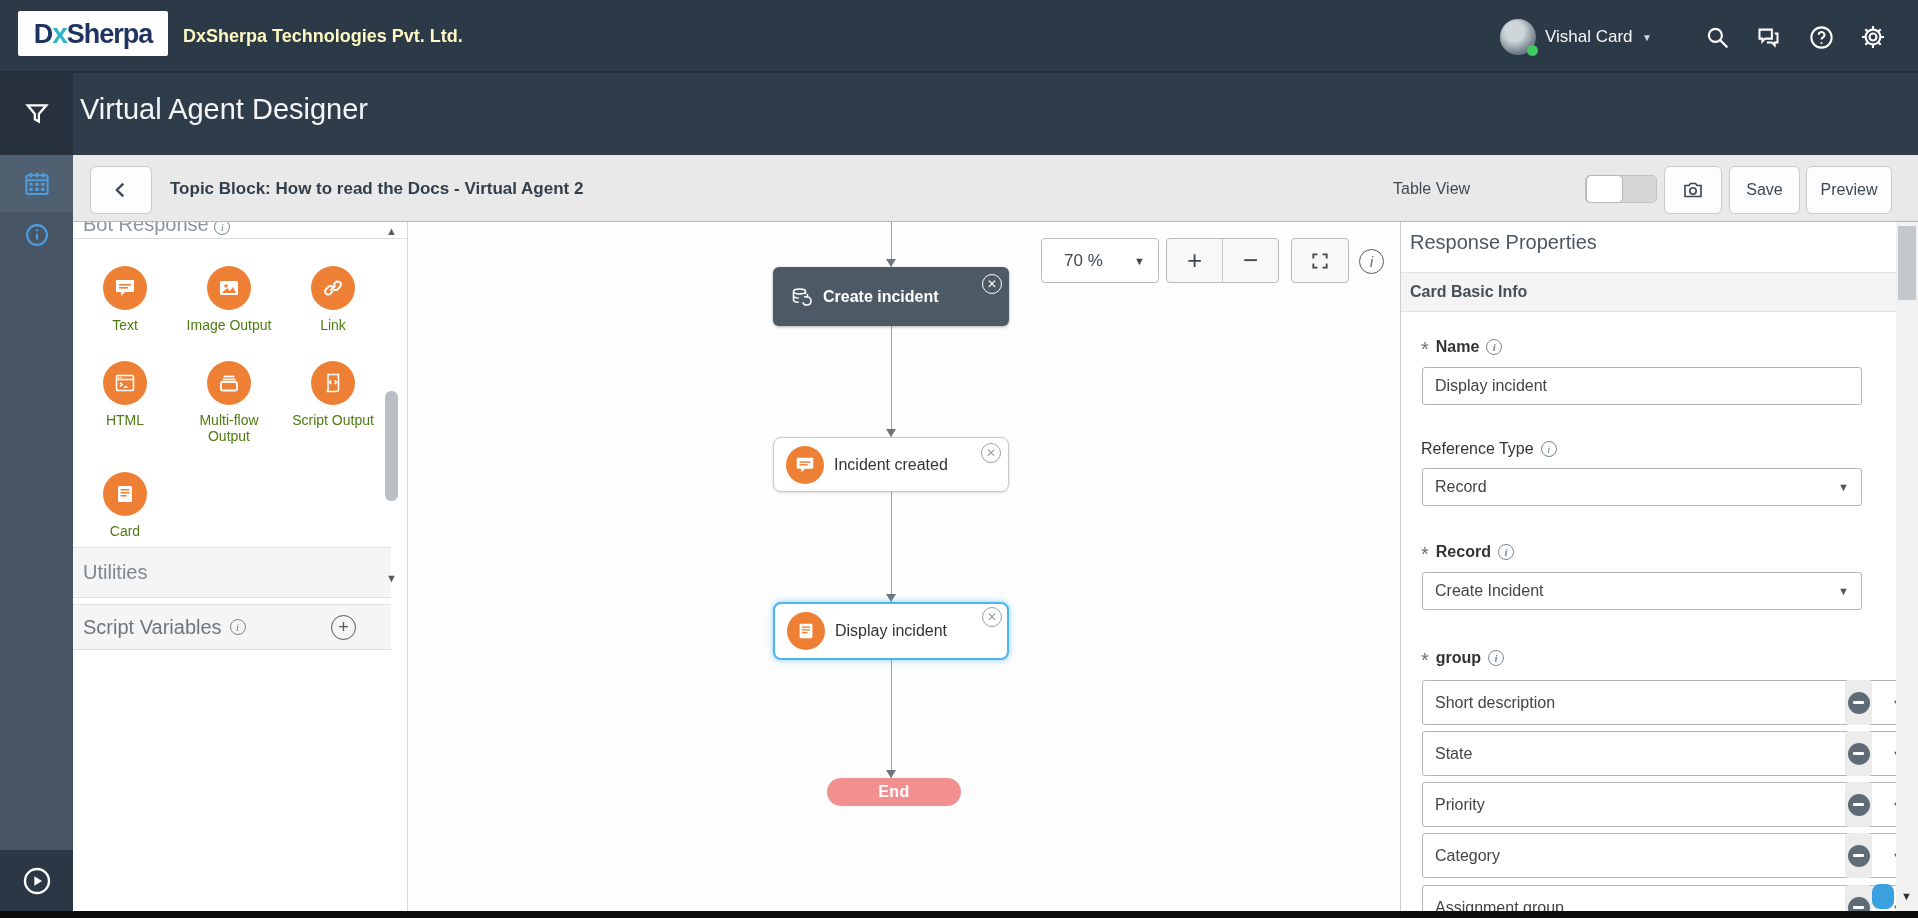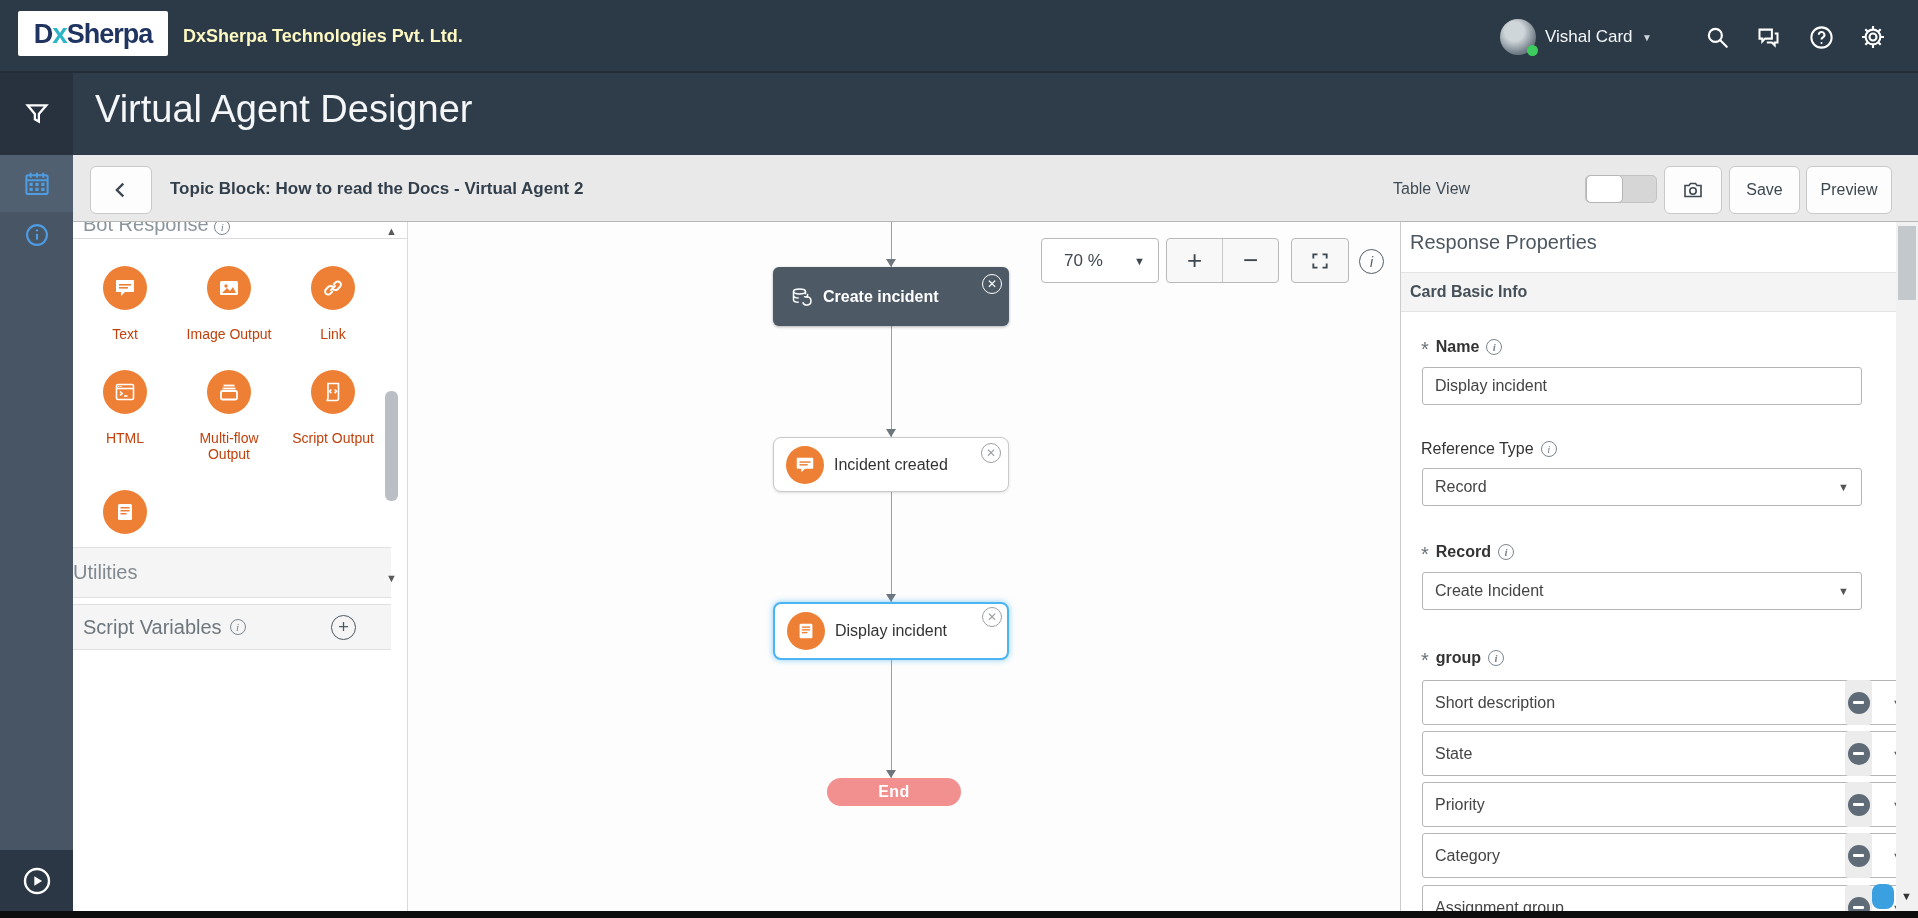--- a/index.html
+++ b/index.html
@@ -14,21 +14,21 @@
   .logo-x { color:#2cb4c7; font-size:28px; }
   .company-name { position:absolute; left:183px; top:0; height:73px; display:flex; align-items:center; color:#fef9c3; font-size:18px; font-weight:600; }
   .avatar { position:absolute; left:1500px; top:19px; width:36px; height:36px; border-radius:50%; background:radial-gradient(circle at 40% 35%, #cfd6da 0 30%, #6d7a84 70%); }
   .avatar .status-dot { position:absolute; right:-2px; bottom:-1px; width:11px; height:11px; border-radius:50%; background:#3ecb5e; }
   .user-name { position:absolute; left:1545px; top:0; height:73px; display:flex; align-items:center; color:#f4f7f9; font-size:17px; }
   .user-caret { position:absolute; left:1642px; top:32px; color:#cdd5db; font-size:10px; }
   .hicon { position:absolute; top:22px; width:30px; height:30px; display:flex; align-items:center; justify-content:center; cursor:pointer; }
 
   
   .app-bar { position:absolute; left:0; top:73px; width:1918px; height:82px; background:#2f3d4b; }
-  .page-title { position:absolute; left:95px; top:0; height:72px; display:flex; align-items:center; color:#f4f6f8; font-size:38px; font-weight:400; }
+  .page-title { position:absolute; left:80px; top:0; height:72px; display:flex; align-items:center; color:#f4f6f8; font-size:29px; font-weight:400; }
 
   
   .rail { position:absolute; left:0; top:73px; width:73px; height:845px; background:#475565; }
   .rail-top { position:absolute; left:0; top:0; width:73px; height:82px; background:#27323e; display:flex; align-items:center; justify-content:center; }
   .rail-item { position:absolute; left:0; width:73px; display:flex; align-items:center; justify-content:center; cursor:pointer; }
   .rail-cal { top:82px; height:57px; background:#516070; }
   .rail-info { top:139px; height:46px; }
   .rail-bottom { position:absolute; left:0; top:777px; width:73px; height:61px; background:#2b3745; display:flex; align-items:center; justify-content:center; }
 
   
@@ -43,25 +43,25 @@
   .btn-save { left:1656px; width:71px; }
   .btn-preview { left:1733px; width:86px; }
 
   
   .palette { position:absolute; left:73px; top:222px; width:334px; height:689px; background:#fff; overflow:hidden; }
   .pal-header { position:relative; height:17px; overflow:hidden; border-bottom:1px solid #dcdcdc; }
   .pal-header-inner { margin:-9px 0 0 10px; font-size:20px; color:#8b959c; white-space:nowrap; }
   .pal-grid { display:grid; grid-template-columns:104px 104px 104px; justify-items:center; row-gap:28px; padding-top:27px; }
   .pal-item { display:flex; flex-direction:column; align-items:center; width:100px; cursor:grab; }
   .pal-circle { width:44px; height:44px; border-radius:50%; background:#ee8035; display:flex; align-items:center; justify-content:center; }
-  .pal-label { margin-top:16px; font-size:14px; color:#c2410c; text-align:center; line-height:1.15; }
+  .pal-label { margin-top:7px; font-size:14px; color:#4d7c0f; text-align:center; line-height:1.15; }
   .sec-band { position:absolute; left:0; width:318px; background:#f5f5f6; border-top:1px solid #e0e0e0; border-bottom:1px solid #e0e0e0; display:flex; align-items:center; }
   .band-utilities { top:325px; height:51px; }
   .band-scriptvars { top:382px; height:46px; }
-  .band-text { font-size:20px; color:#80898f; }
+  .band-text { margin-left:10px; font-size:20px; color:#80898f; }
   .band-text2 { margin-left:10px; font-size:20px; color:#6d767d; }
   .live-row { position:absolute; left:0; top:428px; width:318px; height:115px; border-bottom:1px solid #dadada; }
   .live-label { position:absolute; left:10px; top:20px; font-size:15px; color:#3c3c3c; }
   .live-toggle { position:absolute; left:240px; top:15px; width:49px; height:26px; border-radius:13px; background:#cdd2d6; border:1px solid #bfc4c8; cursor:pointer; }
   .live-toggle .knob { position:absolute; left:1px; top:1px; width:22px; height:22px; border-radius:50%; background:#fff; box-shadow:0 1px 2px rgba(0,0,0,.25); }
   .pal-scroll-up { position:absolute; left:313px; top:3px; font-size:11px; color:#5a5a5a; cursor:pointer; }
   .pal-scroll-thumb { position:absolute; left:312px; top:169px; width:13px; height:110px; background:#b9bfc4; border-radius:6px; cursor:grab; }
   .pal-scroll-down { position:absolute; left:313px; top:350px; font-size:11px; color:#5a5a5a; cursor:pointer; }
 
   

